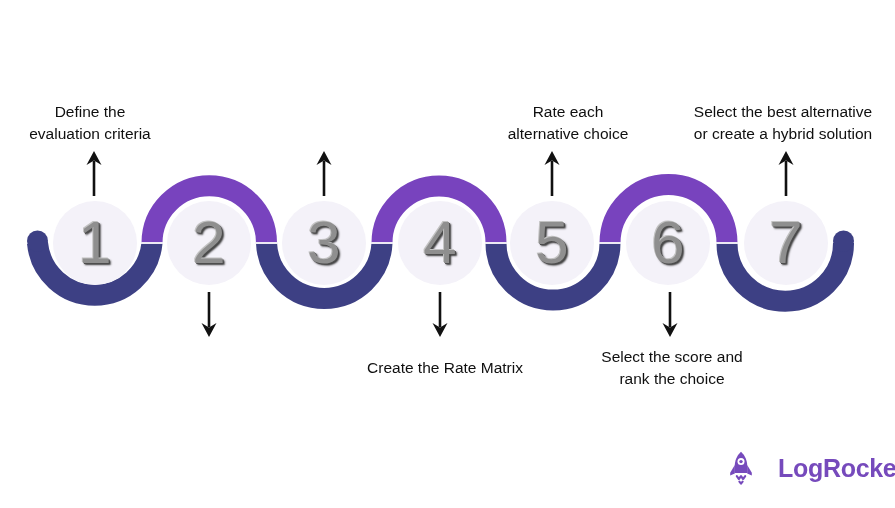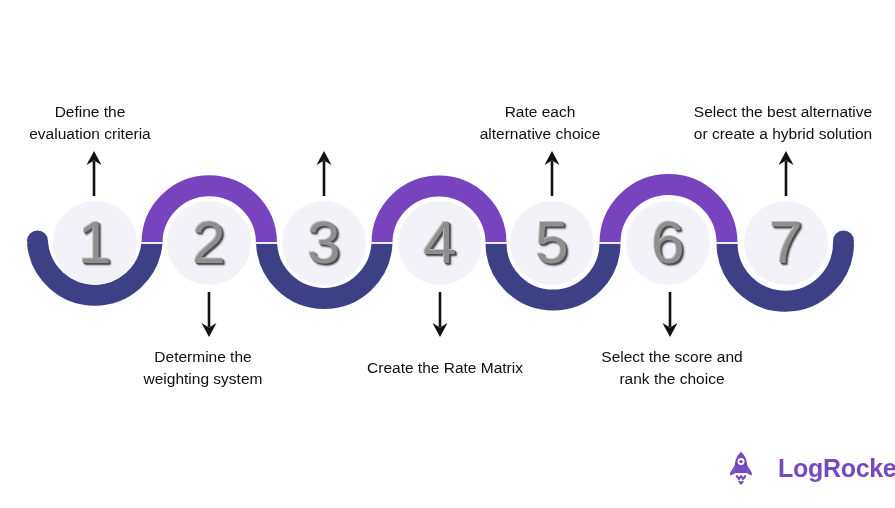--- a/index.html
+++ b/index.html
@@ -131,33 +131,29 @@
     <span class="step-number">6</span>
   </div>
   <div class="step-circle" style="left:744px;top:201px">
     <span class="step-number">7</span>
   </div>
 
   <div class="step-label" style="left:-25px;top:100px">
     <span>Define the</span>
     <span>evaluation criteria</span>
   </div>
-  <div class="step-label" style="left:425px;top:100px">
+  <div class="step-label" style="left:453px;top:100px">
     <span>Rate each</span>
     <span>alternative choice</span>
   </div>
   <div class="step-label" style="left:668px;top:100px">
     <span>Select the best alternative</span>
     <span>or create a hybrid solution</span>
   </div>
 
-  <div class="step-label" style="left:88px;top:345px">
-    <span>Determine the</span>
-    <span>weighting system</span>
-  </div>
   <div class="step-label" style="left:330px;top:345px">
     <span>Create the Rate Matrix</span>
   </div>
   <div class="step-label" style="left:557px;top:345px">
     <span>Select the score and</span>
     <span>rank the choice</span>
   </div>
 
   <div class="logo">
     <svg width="26" height="34" viewBox="0 0 26 34">

